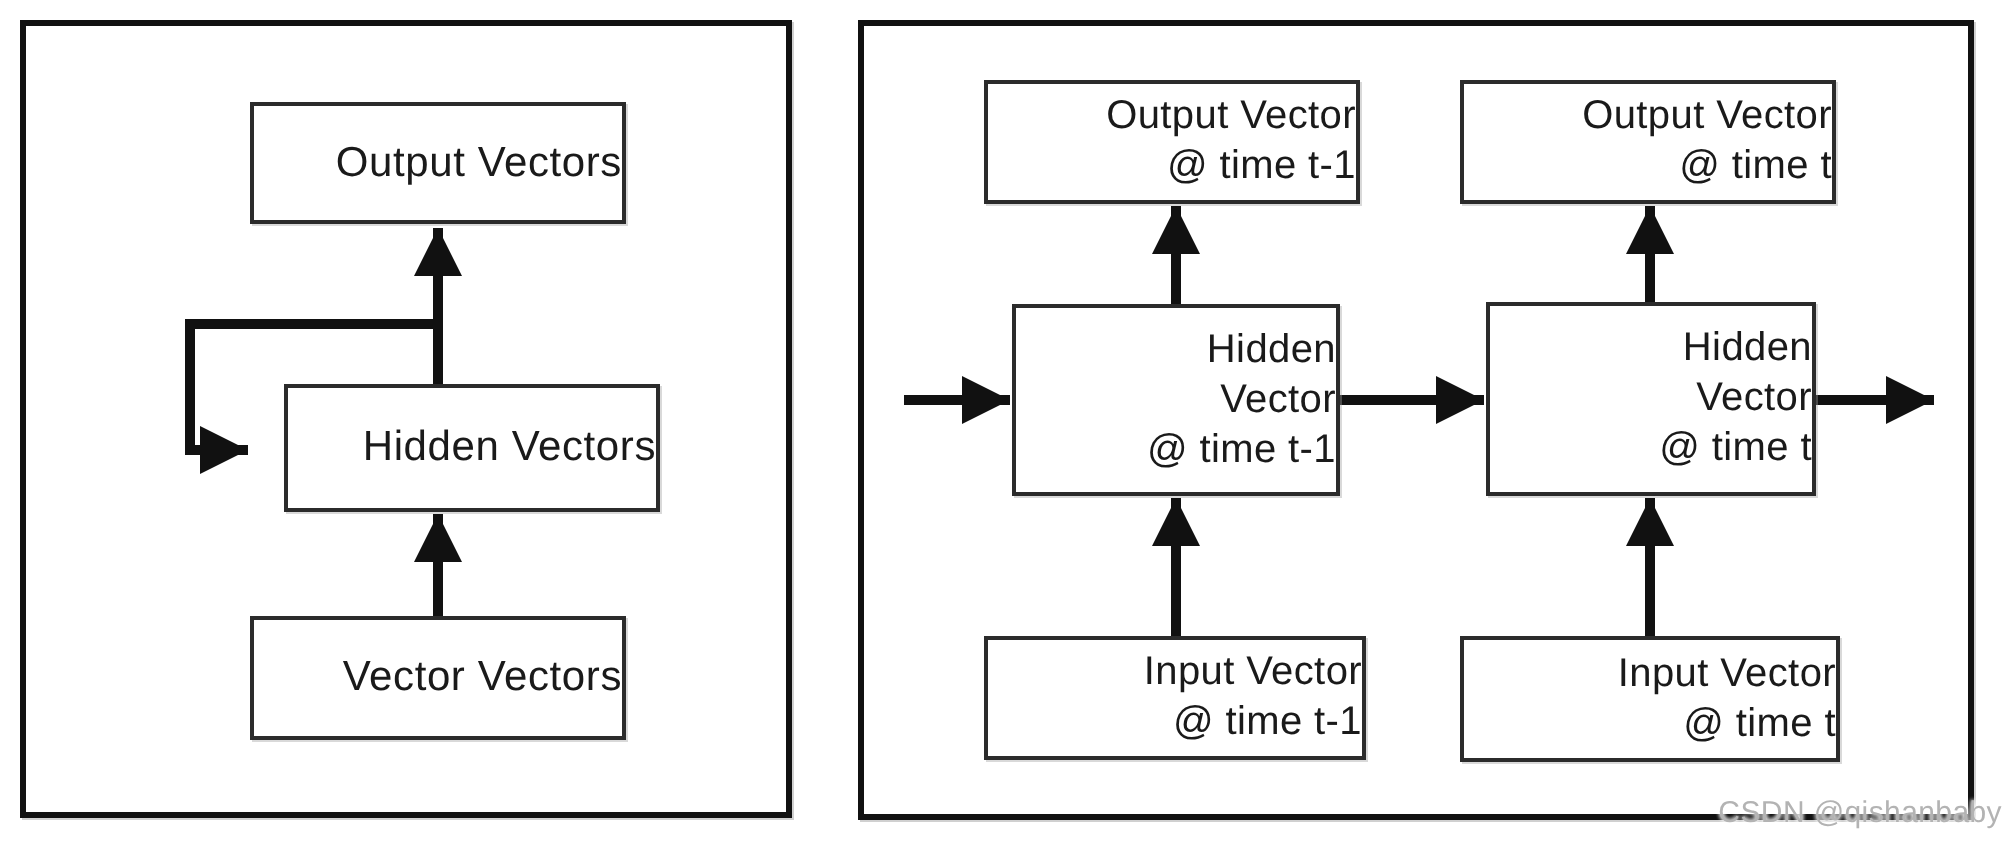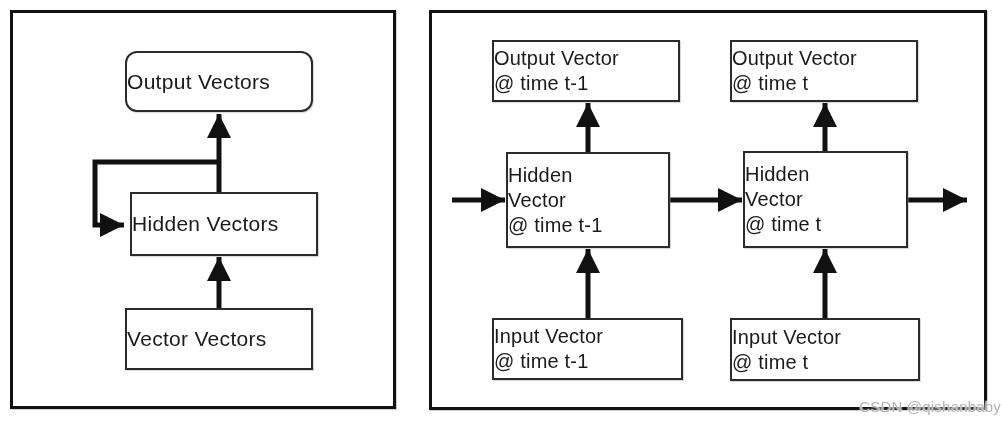--- a/index.html
+++ b/index.html
@@ -29,21 +29,21 @@
   }
   .arrow { stroke: #111111; stroke-width: 5; fill: none; stroke-linejoin: miter; }
 
   .box {
     position: absolute;
     box-sizing: border-box;
     background: #ffffff;
     border: 2px solid #2b2b2b;
     display: flex;
     flex-direction: column;
-    align-items: flex-start;
+    align-items: flex-end;
     justify-content: center;
     text-align: center;
     box-shadow: 1px 1px 0 rgba(160,160,160,0.4);
   }
   .box span { display: block; white-space: nowrap; }
   .lbl-lg  { font-size: 21px; letter-spacing: 0.3px; line-height: 24px; }
   .lbl-md  { font-size: 20px; letter-spacing: 0.2px; line-height: 25px; }
 
   .watermark {
     position: absolute;
@@ -77,24 +77,24 @@
     <path class="arrow" d="M452,200 L505,200" marker-end="url(#ah)"></path>
     <path class="arrow" d="M670,200 L742,200" marker-end="url(#ah)"></path>
     <path class="arrow" d="M908,200 L967,200" marker-end="url(#ah)"></path>
 
     <path class="arrow" d="M588,152 L588,103" marker-end="url(#ah)"></path>
     <path class="arrow" d="M588,318 L588,249" marker-end="url(#ah)"></path>
     <path class="arrow" d="M825,151 L825,103" marker-end="url(#ah)"></path>
     <path class="arrow" d="M825,318 L825,249" marker-end="url(#ah)"></path>
   </svg>
 
-  <div class="box lbl-lg" style="left:125px; top:51px; width:188px; height:61px;border-radius:12px;">
+  <div class="box lbl-lg" style="left:125px; top:51px; width:188px; height:61px;">
     <span>Output Vectors</span>
   </div>
-  <div class="box lbl-lg" style="left:130px; top:192px; width:188px; height:64px;">
+  <div class="box lbl-lg" style="left:142px; top:192px; width:188px; height:64px;">
     <span>Hidden Vectors</span>
   </div>
   <div class="box lbl-lg" style="left:125px; top:308px; width:188px; height:62px;">
     <span>Vector Vectors</span>
   </div>
 
   <div class="box lbl-md" style="left:492px; top:40px; width:188px; height:62px;">
     <span>Output Vector</span>
     <span>@ time t-1</span>
   </div>

